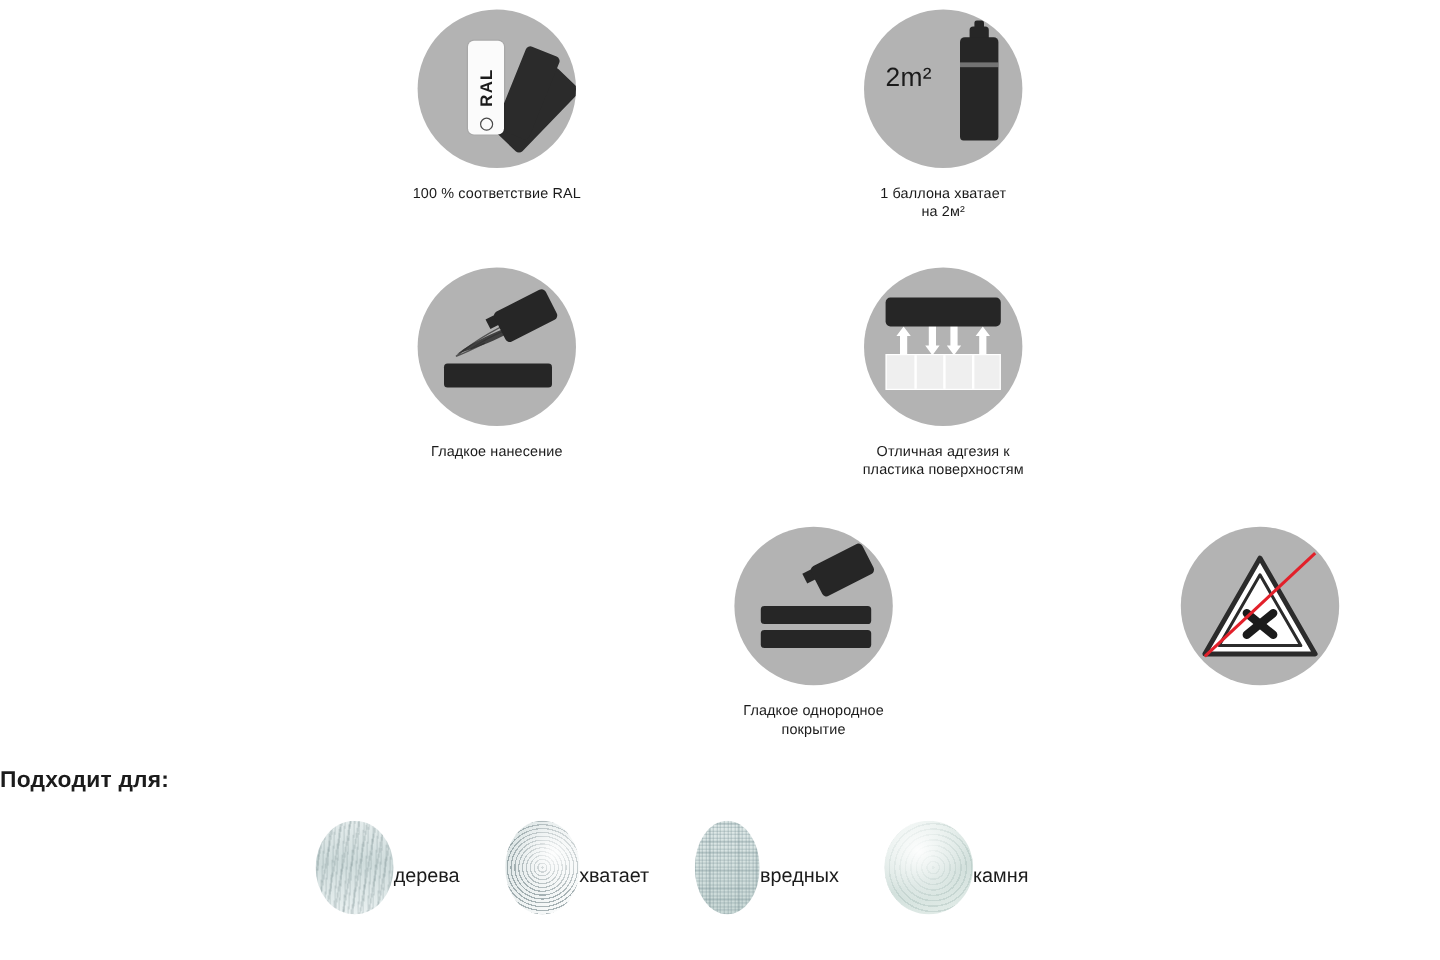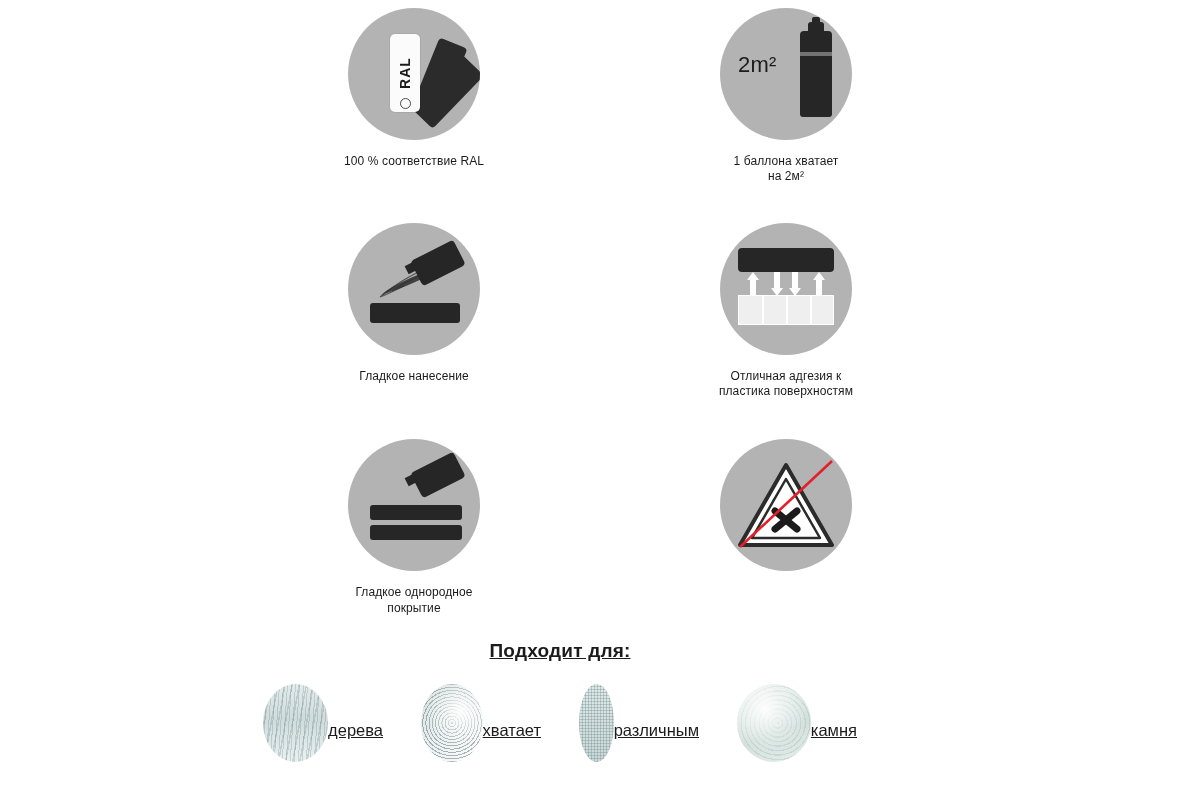--- a/index.html
+++ b/index.html
@@ -53,21 +53,21 @@
     text-align: center;
     font-size: 12px;
     line-height: 1.28;
     color: #1b1b1b;
     white-space: pre-line;
     letter-spacing: 0.1px;
   }
 
   .row1 { margin-top: 8px; }
   .row2 { margin-top: 38px; }
-  .row3 { margin-top: 40px; }
+  .row3 { margin-top: 40px; justify-content: flex-end; }
 
   
   .ral-card {
     position: absolute;
     border-radius: 4px;
   }
   .ral-card.white {
     width: 30px;
     height: 78px;
     background: #fbfbfb;
@@ -249,22 +249,21 @@
     width: 100px;
     height: 92px;
   }
 
   
   .suitable {
     position: absolute;
     left: 0;
     top: 640px;
     width: 1120px;
-    text-align: center;
-    text-decoration: underline;
+    text-align: left;
   }
   .suitable-title {
     font-size: 19px;
     font-weight: bold;
     color: #1b1b1b;
     letter-spacing: 0.2px;
   }
   .materials {
     margin-top: 22px;
     display: flex;
@@ -444,21 +443,21 @@
       <div class="material-label">дерева</div>
     </div>
 
     <div class="material">
       <div class="material-circle mat-metal"></div>
       <div class="material-label">хватает</div>
     </div>
 
     <div class="material">
       <div class="material-circle mat-plastic"></div>
-      <div class="material-label">различным</div>
+      <div class="material-label">вредных</div>
     </div>
 
     <div class="material">
       <div class="material-circle mat-stone"></div>
       <div class="material-label">камня</div>
     </div>
 
   </div>
 </div>
 

